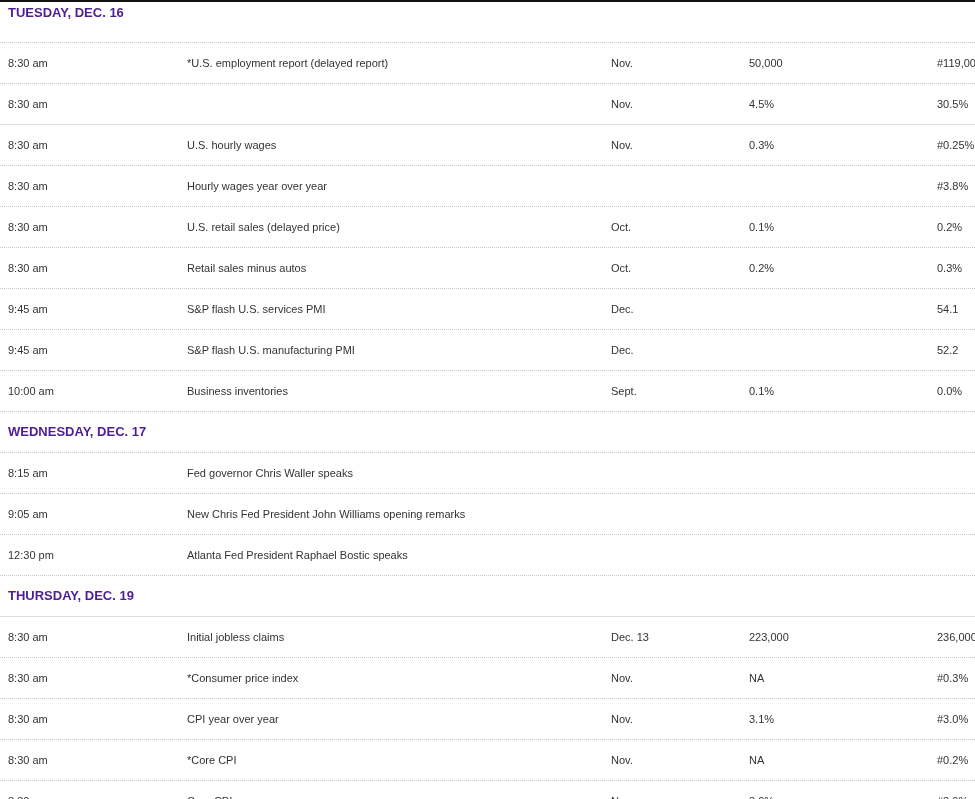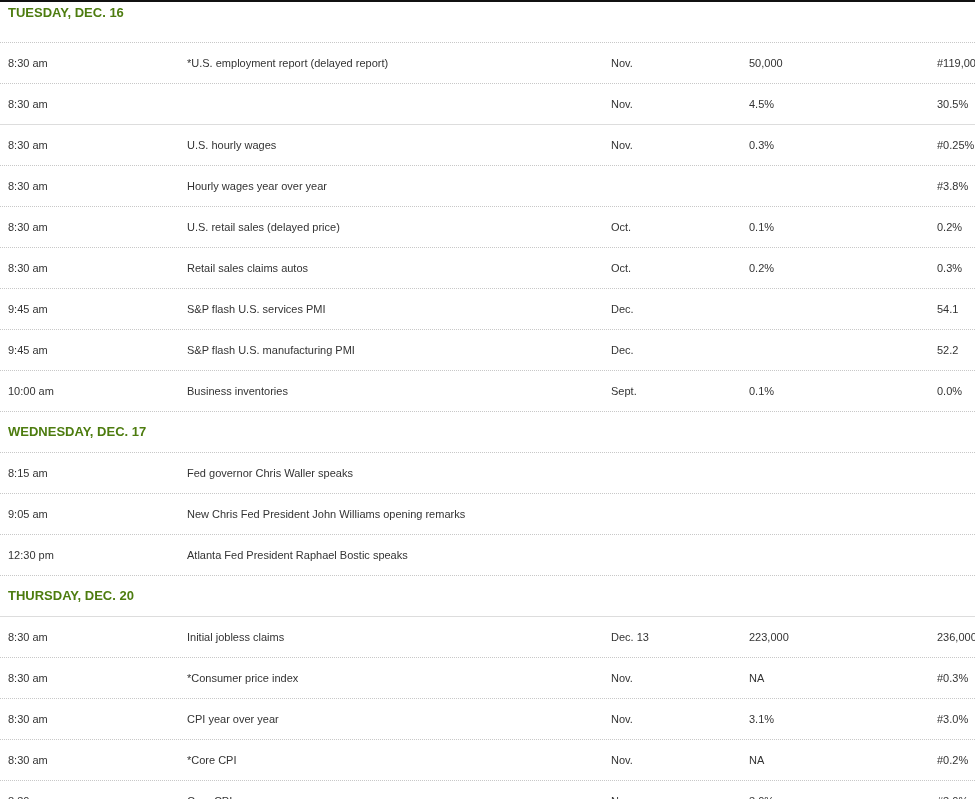--- a/index.html
+++ b/index.html
@@ -7,21 +7,21 @@
   .wrap { border-top: 2px solid #111111; }
   .row { position: relative; height: 40px; border-bottom: 1px dotted #c8c8c8; font-size: 11px; }
   .row.solid { border-bottom: 1px solid #dddddd; }
   .cell { position: absolute; top: 0; line-height: 40px; white-space: nowrap; }
   .c-time { left: 8px; }
   .c-event { left: 187px; }
   .c-period { left: 611px; }
   .c-forecast { left: 749px; }
   .c-previous { left: 909px; margin-left: 28px; }
   .day { position: relative; height: 40px; border-bottom: 1px dotted #c8c8c8; }
-  .day .cell { left: 8px; font-weight: bold; font-size: 13px; color: #4d7c0f; line-height: 24px; }
+  .day .cell { left: 8px; font-weight: bold; font-size: 13px; color: #4c1d95; line-height: 24px; }
   .day.first .cell { line-height: 22px; }
 </style>
 </head>
 <body>
 
 <div class="wrap">
 
   <div class="day first">
       <span class="cell">TUESDAY, DEC. 16</span>
     </div>
@@ -54,21 +54,21 @@
     </div>
   <div class="row">
       <span class="cell c-time">8:30 am</span>
       <span class="cell c-event">U.S. retail sales (delayed price)</span>
       <span class="cell c-period">Oct.</span>
       <span class="cell c-forecast">0.1%</span>
       <span class="cell c-previous">0.2%</span>
     </div>
   <div class="row">
       <span class="cell c-time">8:30 am</span>
-      <span class="cell c-event">Retail sales claims autos</span>
+      <span class="cell c-event">Retail sales minus autos</span>
       <span class="cell c-period">Oct.</span>
       <span class="cell c-forecast">0.2%</span>
       <span class="cell c-previous">0.3%</span>
     </div>
   <div class="row">
       <span class="cell c-time">9:45 am</span>
       <span class="cell c-event">S&amp;P flash U.S. services PMI</span>
       <span class="cell c-period">Dec.</span>
       <span class="cell c-forecast"></span>
       <span class="cell c-previous">54.1</span>
@@ -98,21 +98,21 @@
   <div class="row">
       <span class="cell c-time">9:05 am</span>
       <span class="cell c-event">New Chris Fed President John Williams opening remarks</span>
     </div>
   <div class="row">
       <span class="cell c-time">12:30 pm</span>
       <span class="cell c-event">Atlanta Fed President Raphael Bostic speaks</span>
     </div>
 
   <div class="day solid" style="border-bottom:1px solid #dddddd">
-      <span class="cell" style="line-height:40px">THURSDAY, DEC. 20</span>
+      <span class="cell" style="line-height:40px">THURSDAY, DEC. 19</span>
     </div>
   <div class="row">
       <span class="cell c-time">8:30 am</span>
       <span class="cell c-event">Initial jobless claims</span>
       <span class="cell c-period">Dec. 13</span>
       <span class="cell c-forecast">223,000</span>
       <span class="cell c-previous">236,000</span>
     </div>
   <div class="row">
       <span class="cell c-time">8:30 am</span>

